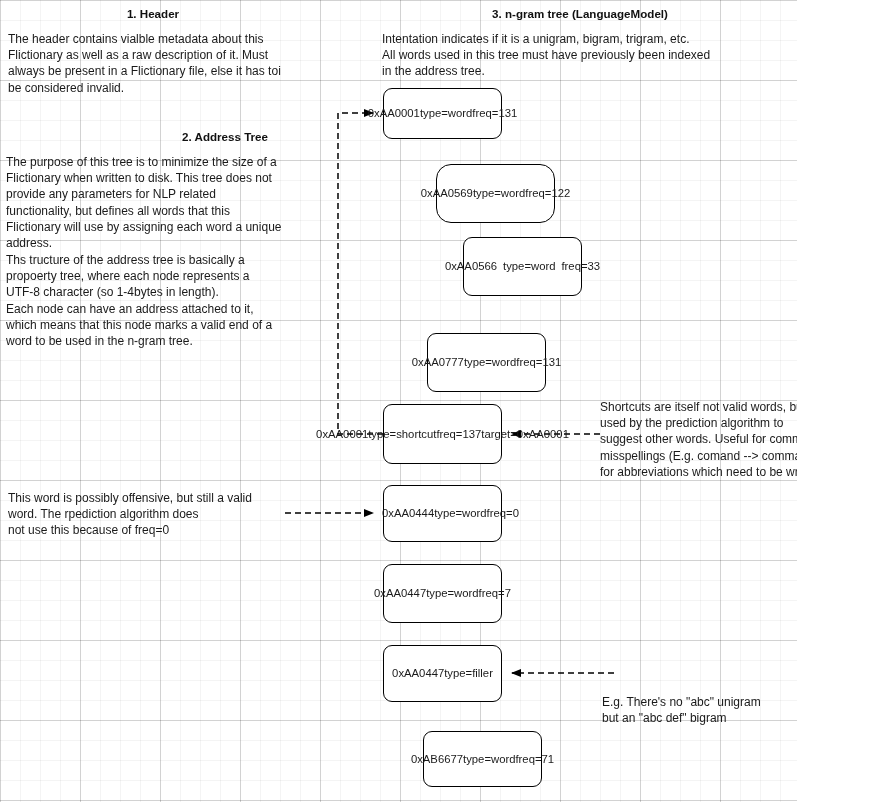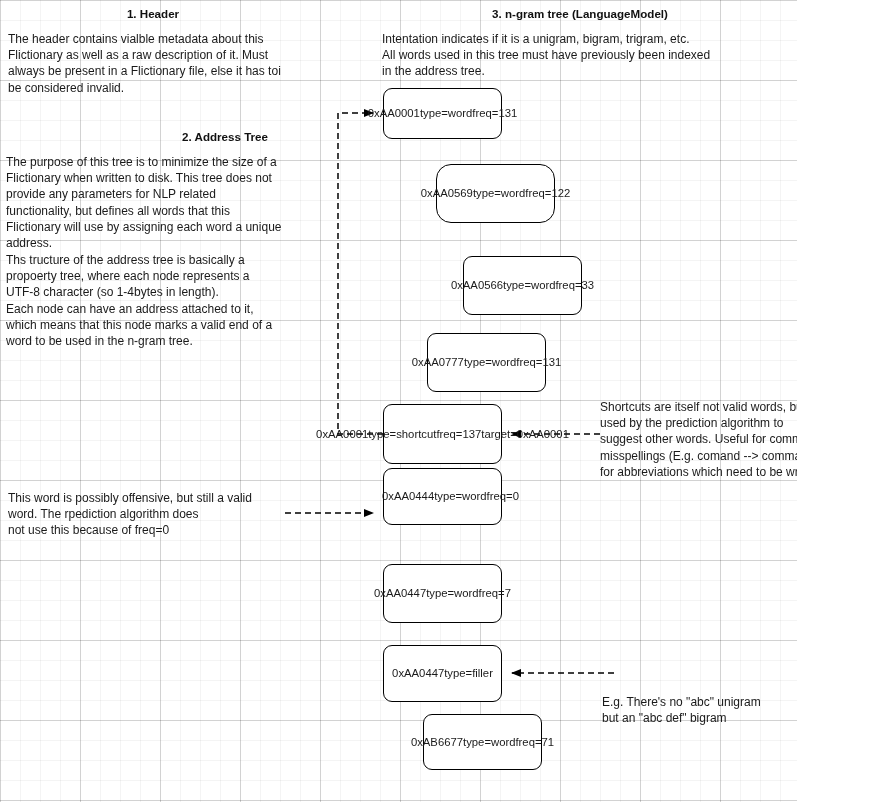--- a/index.html
+++ b/index.html
@@ -132,55 +132,55 @@
     <span>type=word</span>
     <span>freq=131</span>
   </div>
 
   <div class="node" style="left:436px; top:164px; width:119px; height:59px;border-radius:15px;">
     <span>0xAA0569</span>
     <span>type=word</span>
     <span>freq=122</span>
   </div>
 
-  <div class="node" style="left:463px; top:256px; width:119px; height:59px;">
+  <div class="node" style="left:463px; top:237px; width:119px; height:59px;gap:6px;">
     <span>0xAA0566</span>
     <span>type=word</span>
     <span>freq=33</span>
   </div>
 
   <div class="node" style="left:427px; top:325px; width:119px; height:59px;margin-top:8px;">
     <span>0xAA0777</span>
     <span>type=word</span>
     <span>freq=131</span>
   </div>
 
   <div class="node" style="left:383px; top:404px; width:119px; height:60px;">
     <span>0xAA0001</span>
     <span>type=shortcut</span>
     <span>freq=137</span>
     <span>target=0xAA0001</span>
   </div>
 
-  <div class="node" style="left:383px; top:468px; width:119px; height:57px;padding-left:16px;">
+  <div class="node" style="left:383px; top:485px; width:119px; height:57px;padding-left:16px;">
     <span>0xAA0444</span>
     <span>type=word</span>
     <span>freq=0</span>
   </div>
 
   <div class="node" style="left:383px; top:564px; width:119px; height:59px;">
     <span>0xAA0447</span>
     <span>type=word</span>
     <span>freq=7</span>
   </div>
 
   <div class="node" style="left:383px; top:645px; width:119px; height:57px;">
     <span>0xAA0447</span>
     <span>type=filler</span>
   </div>
 
-  <div class="node" style="left:423px; top:714px; width:119px; height:56px;">
+  <div class="node" style="left:423px; top:731px; width:119px; height:56px;">
     <span>0xAB6677</span>
     <span>type=word</span>
     <span>freq=71</span>
   </div>
 
 </div>
 
 </body></html>

